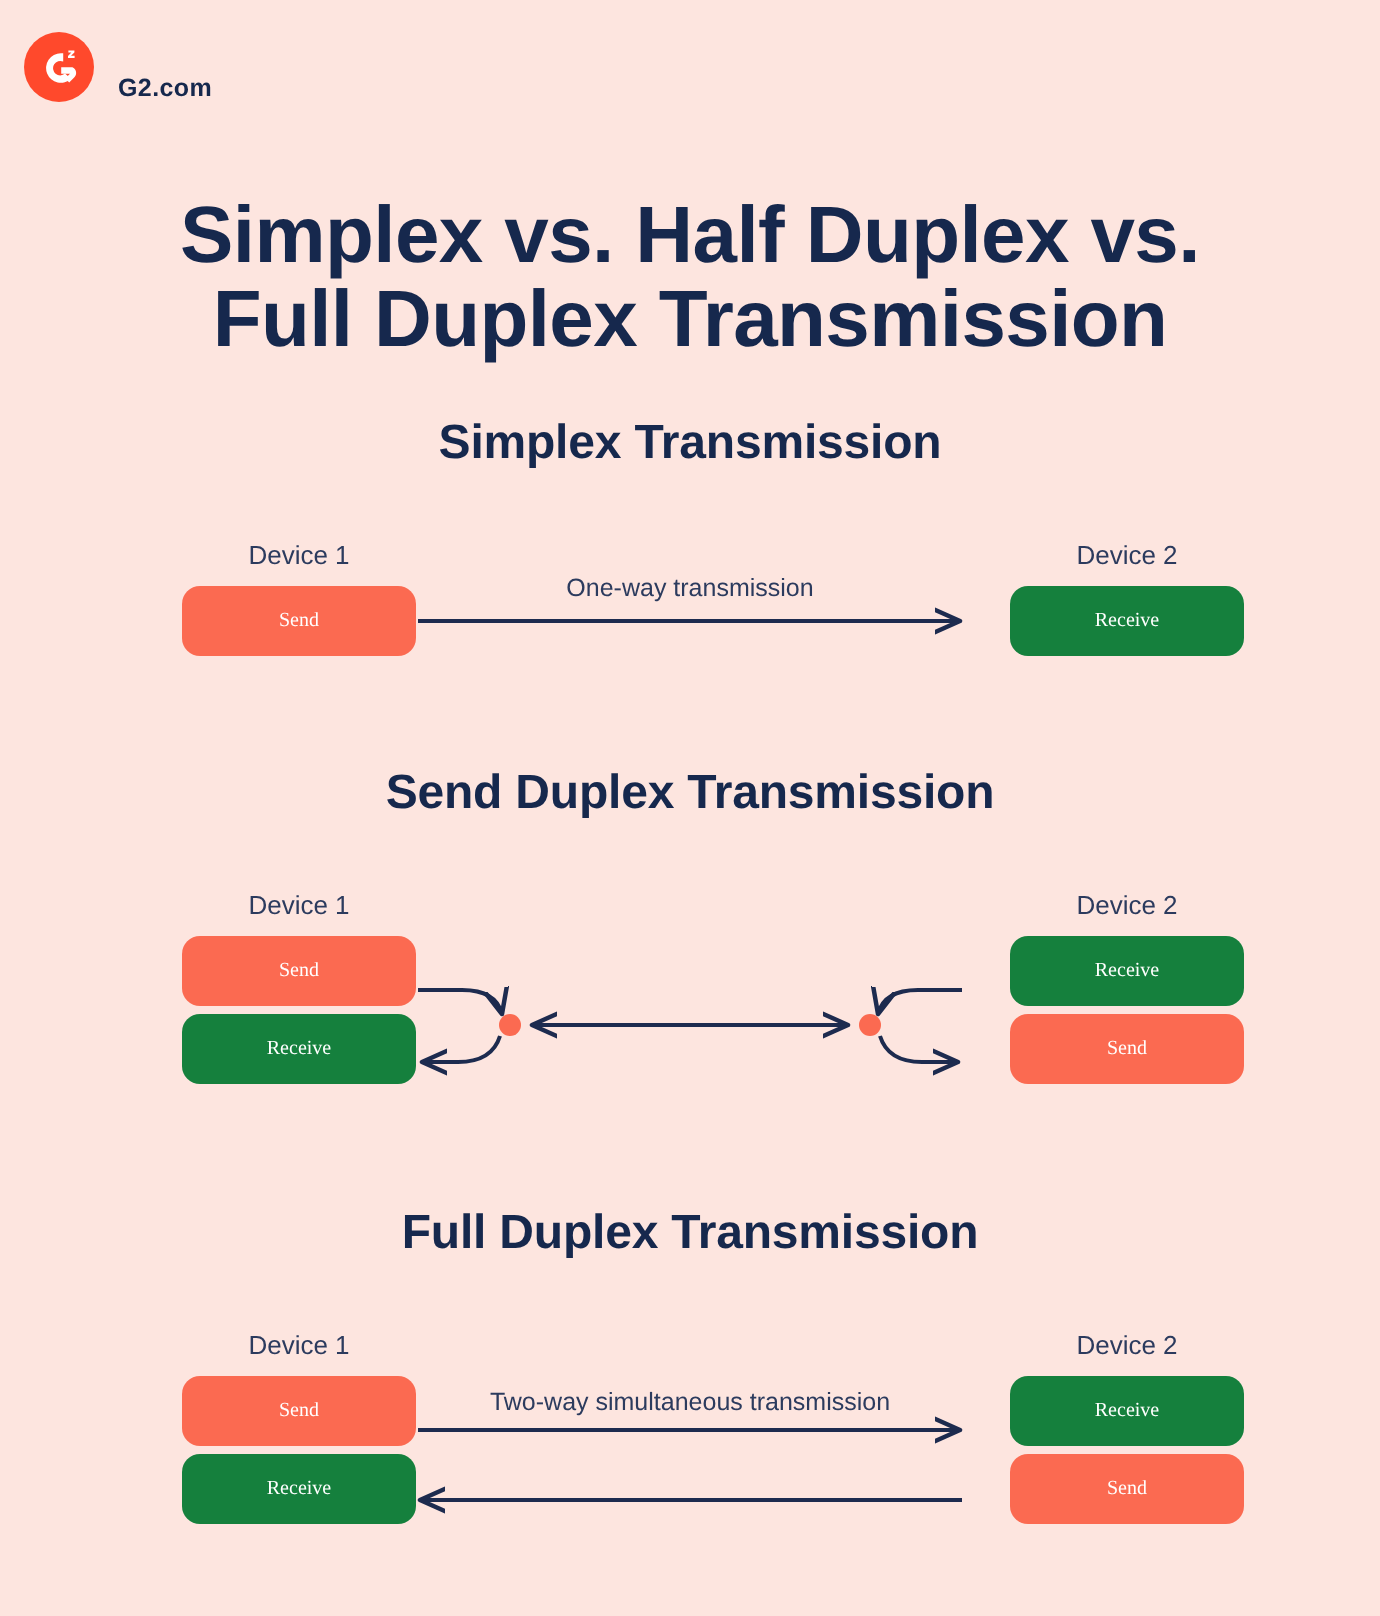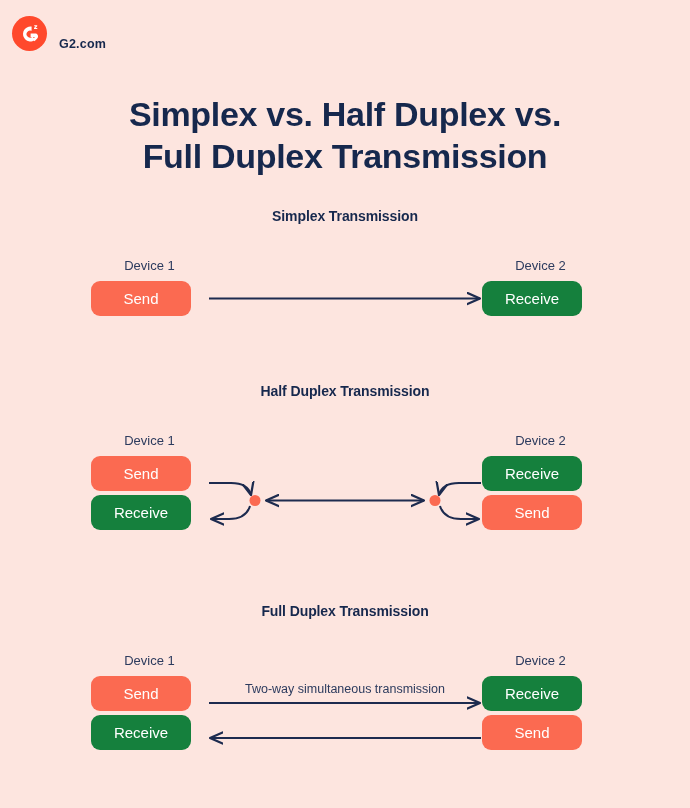--- a/index.html
+++ b/index.html
@@ -44,37 +44,37 @@
     margin-top: 21px;
   }
 
   
   .page-title {
     position: absolute;
     top: 70px;
     left: 0;
     width: 690px;
     text-align: center;
-    font-size: 34px;
+    font-size: 40px;
     line-height: 42px;
     font-weight: 700;
     letter-spacing: -0.3px;
     color: #16284D;
   }
   .page-title .t-line { display: block; }
 
   
   .section { position: absolute; left: 0; width: 690px; }
   #section-simplex    { top: 208px; }
   #section-half       { top: 383px; }
   #section-full       { top: 603px; }
 
   .section-heading {
     text-align: center;
-    font-size: 14px;
+    font-size: 24px;
     font-weight: 700;
     color: #16284D;
     margin: 0 0 34px 0;
     letter-spacing: -0.1px;
   }
 
   .diagram {
     position: relative;
     width: 690px;
     padding-left: 21px;
@@ -82,41 +82,42 @@
   .diagram.one-row { height: 58px; }
   .diagram.two-row { height: 94px; }
 
   
   .device {
     position: absolute;
     width: 117px;
     top: 0;
   }
   .device.left  { left: 91px; }
-  .device.right { left: 482px; }
+  .device.right { left: 505px; }
 
   .device-label {
     text-align: center;
     font-size: 13px;
     line-height: 15px;
     color: #2C3B5E;
     margin-bottom: 8px;
     white-space: nowrap;
   }
 
   .node {
-    width: 100px;
+    width: 117px;
     height: 35px;
     border-radius: 9px;
     display: flex;
     align-items: center;
     justify-content: center;
-    font-size: 15px;
+    font-size: 10px;
     color: #FFFFFF;
     box-sizing: border-box;
+    font-family: Liberation Serif, serif;
   }
   .node + .node { margin-top: 4px; }
   .node.send    { background: #FB6A51; }
   .node.receive { background: #15803d; }
 
   
   .connector {
     position: absolute;
     left: 0;
     top: 0;
@@ -171,34 +172,35 @@
       <div class="device-label">Device 1</div>
       <div class="node send">Send</div>
     </div>
 
     <div class="device right">
       <div class="device-label">Device 2</div>
       <div class="node receive">Receive</div>
     </div>
 
     <div class="connector">
+      <div class="link-label" id="label-simplex">One-way transmission</div>
       <svg width="690" height="94">
         <defs>
           <marker id="ah-r" viewBox="0 0 10 10" refX="9" refY="5" markerWidth="7" markerHeight="7" orient="auto-start-reverse">
             <path d="M0,1 L9,5 L0,9" fill="none" stroke="#1D2B4F" stroke-width="1.6" stroke-linecap="round" stroke-linejoin="round"></path>
           </marker>
         </defs>
         <line x1="209" y1="40.5" x2="480" y2="40.5" stroke="#1D2B4F" stroke-width="2" marker-end="url(#ah-r)"></line>
       </svg>
     </div>
   </div>
 </div>
 
 <div class="section" id="section-half">
-  <div class="section-heading">Half Duplex Transmission</div>
+  <div class="section-heading">Send Duplex Transmission</div>
 
   <div class="diagram two-row">
 
     <div class="device left">
       <div class="device-label">Device 1</div>
       <div class="node send">Send</div>
       <div class="node receive">Receive</div>
     </div>
 
     <div class="device right">

